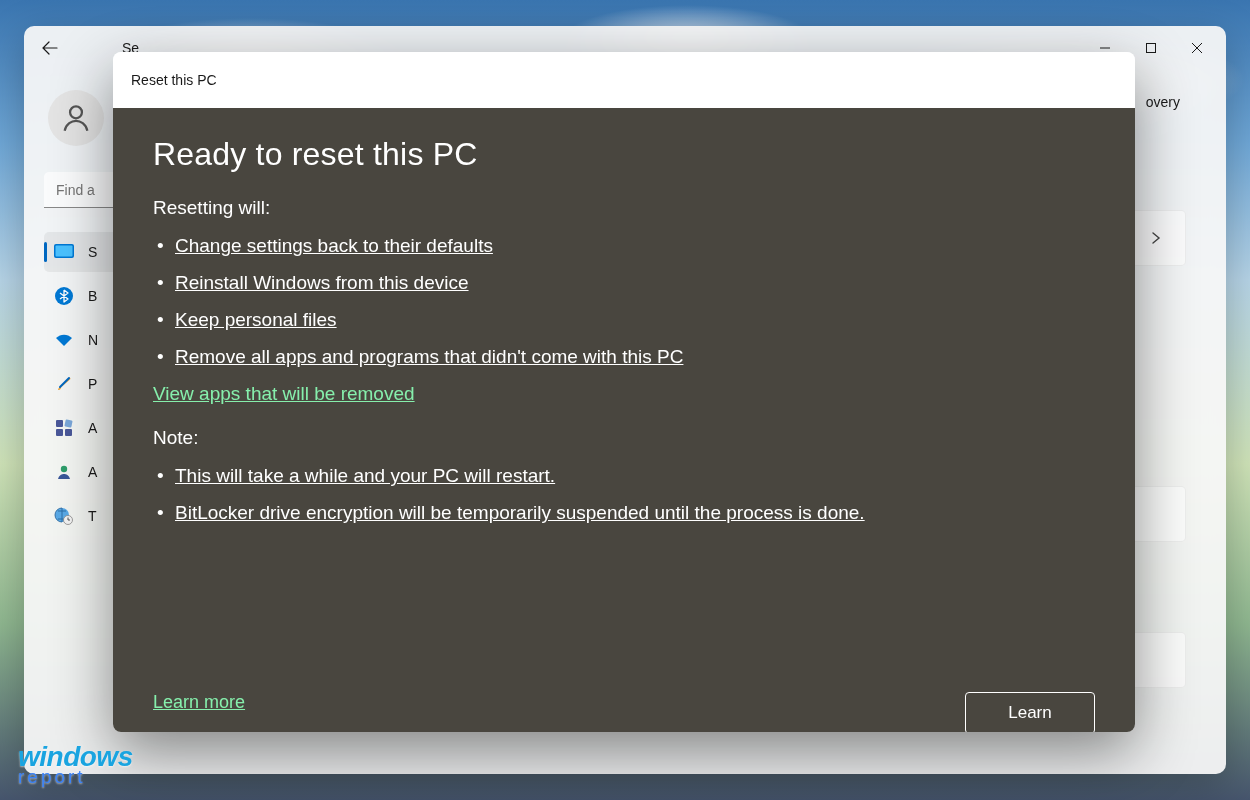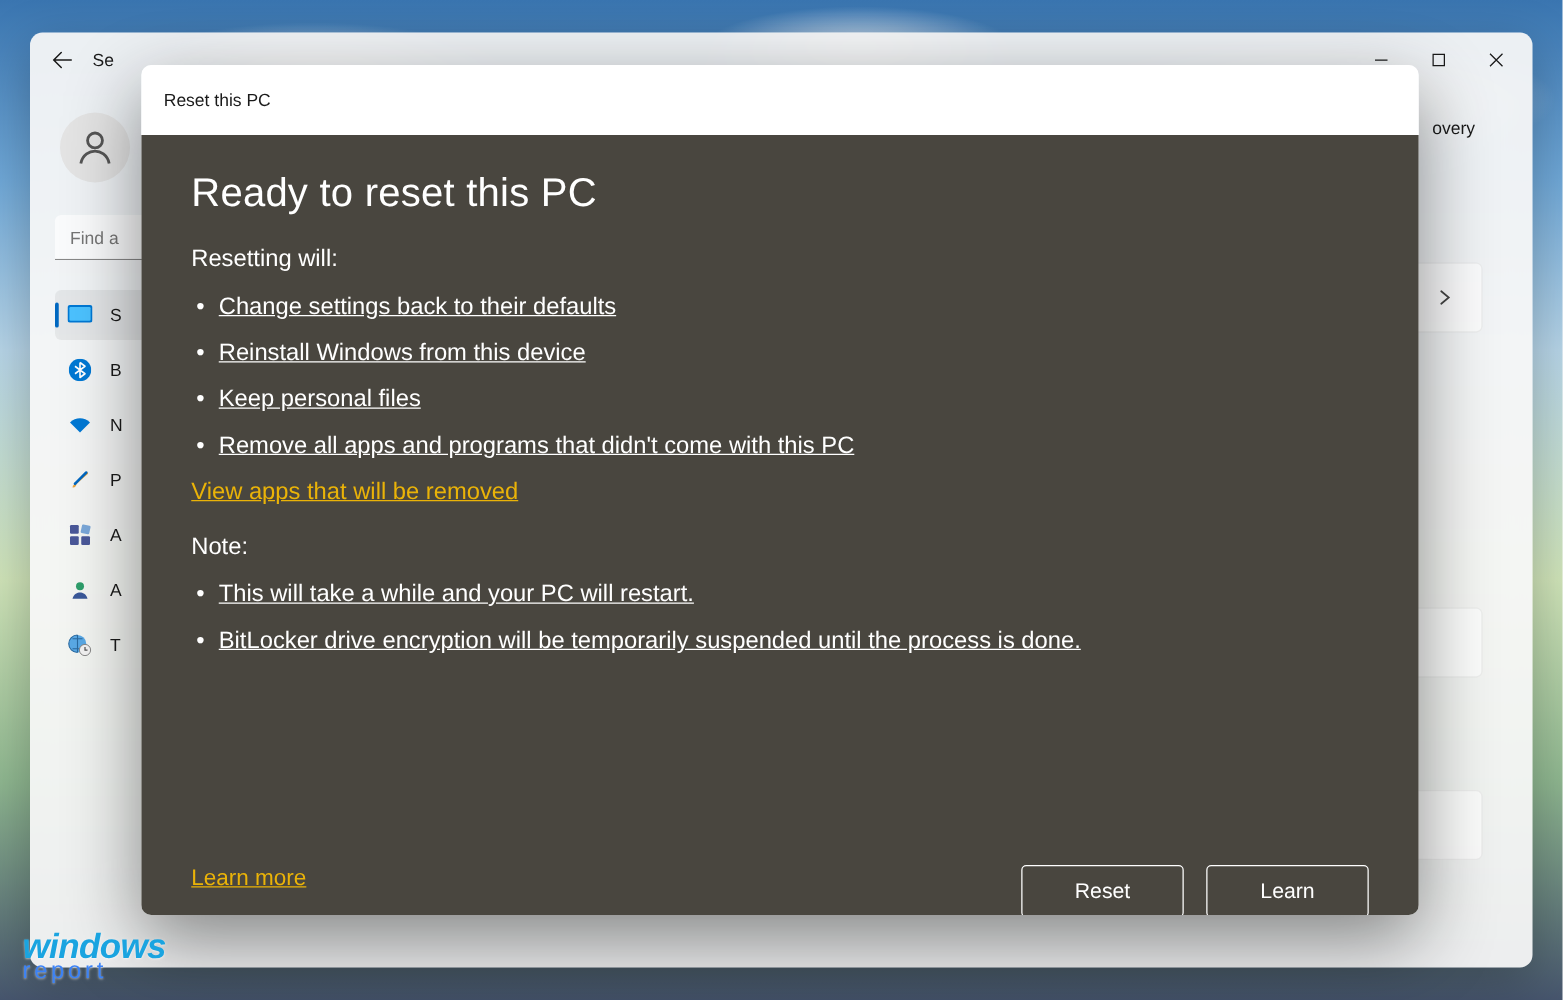--- a/index.html
+++ b/index.html
@@ -5,21 +5,21 @@
     * { margin:0; padding:0; box-sizing:border-box; font-family:"Segoe UI", "Segoe UI Variable", -apple-system, sans-serif; }
     body { width:1250px; height:800px; overflow:hidden; position:relative;
            background:linear-gradient(180deg,#3a75b0 0%,#6fa7d6 18%,#b6d4e7 35%,#cfe3b8 58%,#8fb790 78%,#46556d 100%); }
     .sky-clouds{position:absolute;top:0;left:0;right:0;height:200px;background:
       radial-gradient(ellipse 220px 60px at 20% 30%,rgba(255,255,255,.85),transparent 70%),
       radial-gradient(ellipse 180px 50px at 55% 20%,rgba(255,255,255,.8),transparent 70%),
       radial-gradient(ellipse 260px 70px at 85% 40%,rgba(255,255,255,.85),transparent 70%);}
     .settings-window{position:absolute;top:26px;left:24px;right:24px;bottom:26px;
       background:rgba(246,246,246,.94);border-radius:10px;box-shadow:0 12px 40px rgba(0,0,0,.25);
       backdrop-filter:blur(10px);overflow:hidden;}
-    .titlebar{height:44px;display:flex;align-items:center;padding:0 6px;}
+    .titlebar{height:44px;display:flex;align-items:center;padding:0 6px;gap:48px;}
     .back-btn{width:40px;height:36px;display:flex;align-items:center;justify-content:center;cursor:pointer;border-radius:4px;}
     .titlebar-title{font-size:14px;color:#1a1a1a;margin-left:4px;}
     .win-ctrls{margin-left:auto;display:flex;}
     .win-ctrl{width:46px;height:36px;display:flex;align-items:center;justify-content:center;cursor:pointer;}
     .content-area{display:flex;height:calc(100% - 44px);}
     .sidebar{width:300px;padding:16px 10px 0 20px;}
     .profile{display:flex;align-items:center;gap:14px;margin-bottom:22px;padding:4px;}
     .avatar{width:56px;height:56px;border-radius:50%;background:#e4e4e4;display:flex;align-items:center;justify-content:center;}
     .search{position:relative;margin-bottom:24px;}
     .search input{width:100%;height:36px;border:none;border-bottom:1px solid #888;background:rgba(255,255,255,.7);
@@ -37,21 +37,21 @@
     
     .dialog{position:absolute;top:52px;left:113px;width:1022px;height:680px;border-radius:8px;overflow:hidden;
       box-shadow:0 20px 60px rgba(0,0,0,.45);}
     .dialog-header{height:56px;background:#fff;display:flex;align-items:center;padding:0 18px;font-size:14px;color:#1a1a1a;}
     .dialog-body{background:#49463f;color:#fff;height:calc(100% - 44px);padding:28px 40px 10px 40px;display:flex;flex-direction:column;}
     .dlg-title{font-size:32px;font-weight:350;letter-spacing:.2px;margin-bottom:24px;}
     .dlg-sub{font-size:19px;font-weight:400;margin-bottom:8px;}
     .dlg-body ul{list-style:none;margin-bottom:6px;text-decoration:underline;}
     .dlg-body li{font-size:19px;font-weight:400;line-height:1.95;padding-left:22px;position:relative;}
     .dlg-body li::before{content:"•";position:absolute;left:4px;}
-    .dlg-link{color:#eab308;font-size:19px;text-decoration:underline;cursor:pointer;display:inline-block;margin:2px 0 22px 0;}
+    .dlg-link{color:#86efac;font-size:19px;text-decoration:underline;cursor:pointer;display:inline-block;margin:2px 0 22px 0;}
     .dlg-link.small{font-size:18px;margin:0;}
     .dialog-footer{margin-top:auto;display:flex;align-items:flex-start;}
     .dlg-btn{min-width:130px;height:42px;border:1.5px solid #fff;background:transparent;color:#fff;font-size:17px;
       border-radius:4px;cursor:pointer;margin-left:18px;}
     .watermark{position:absolute;left:18px;bottom:16px;font-family:"Segoe UI",sans-serif;font-style:italic;
       font-weight:600;color:#1aa4e0;font-size:28px;line-height:.8;letter-spacing:-.5px;
       text-shadow:0 1px 2px rgba(255,255,255,.6);}
     .watermark .sub{font-size:19px;font-style:normal;font-weight:400;color:#3b82f6;letter-spacing:3px;}
   </style>
 </head>
@@ -199,21 +199,20 @@
     </ul>
     <a class="dlg-link">View apps that will be removed</a>
     <div class="dlg-sub">Note:</div>
     <ul>
       <li>This will take a while and your PC will restart.</li>
       <li>BitLocker drive encryption will be temporarily suspended until the process is done.</li>
     </ul>
     <div class="dialog-footer">
       <a class="dlg-link small">Learn more</a>
       <div style="flex:1"></div>
-      <button class="dlg-btn">Reset</button>
       <button class="dlg-btn">Learn</button>
     </div>
   </div>
 </div>
 
 <div class="watermark">
   <div>windows</div>
   <div class="sub">report</div>
 </div>
 

